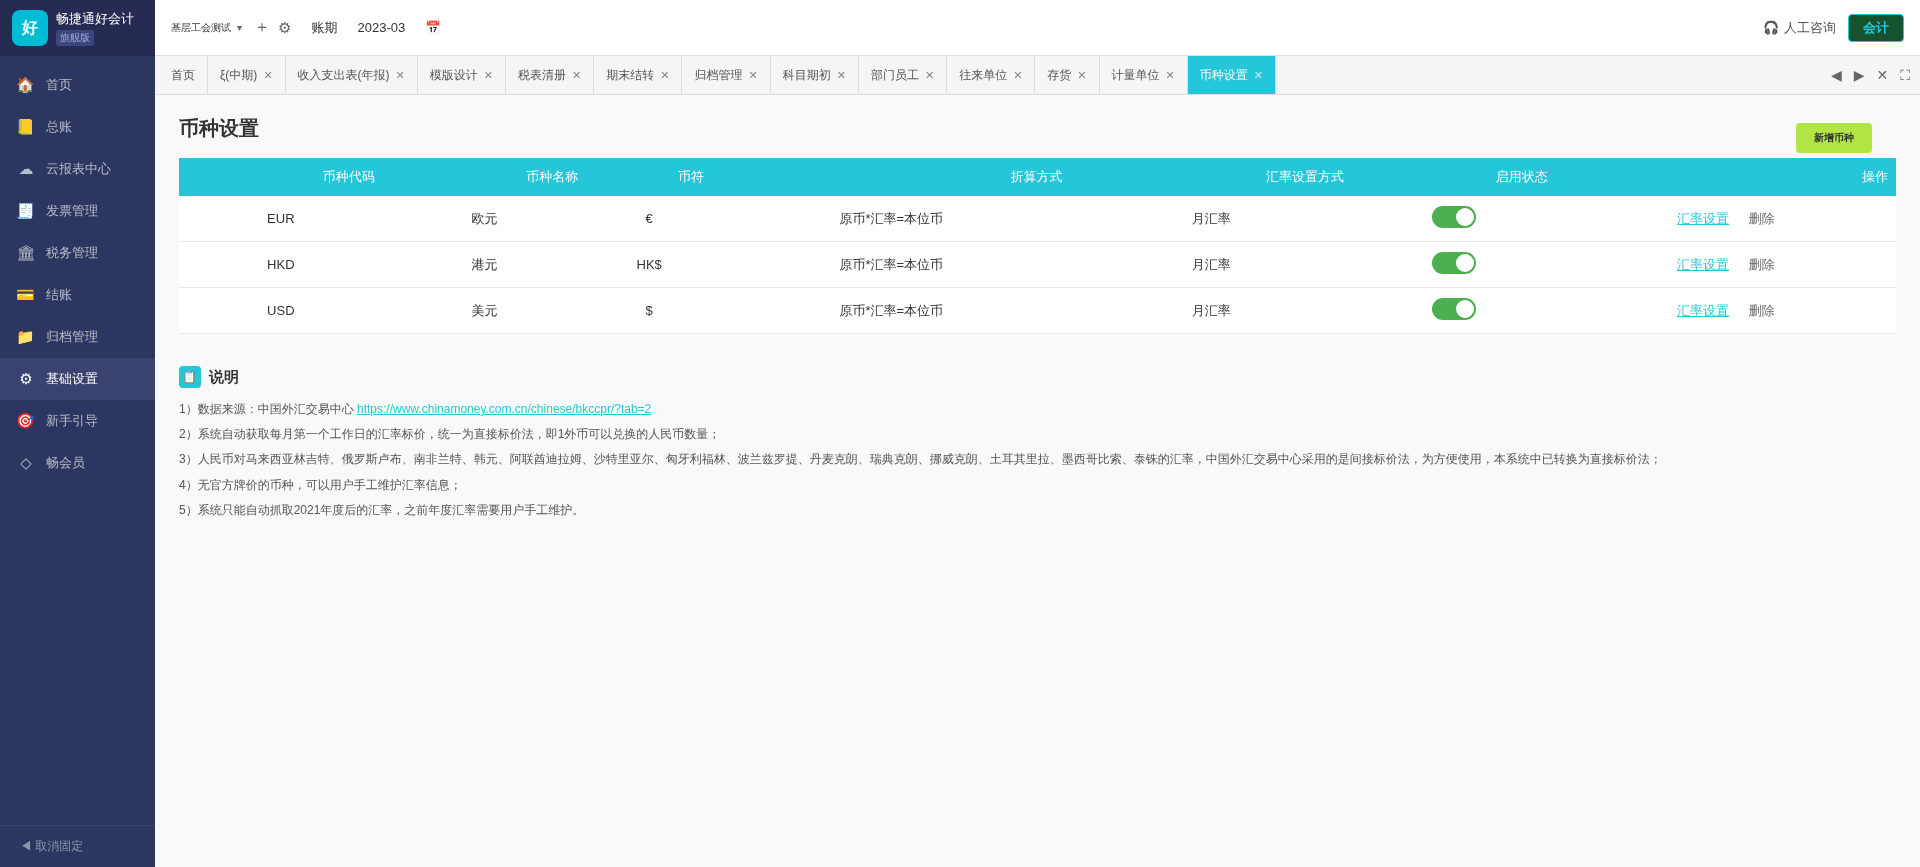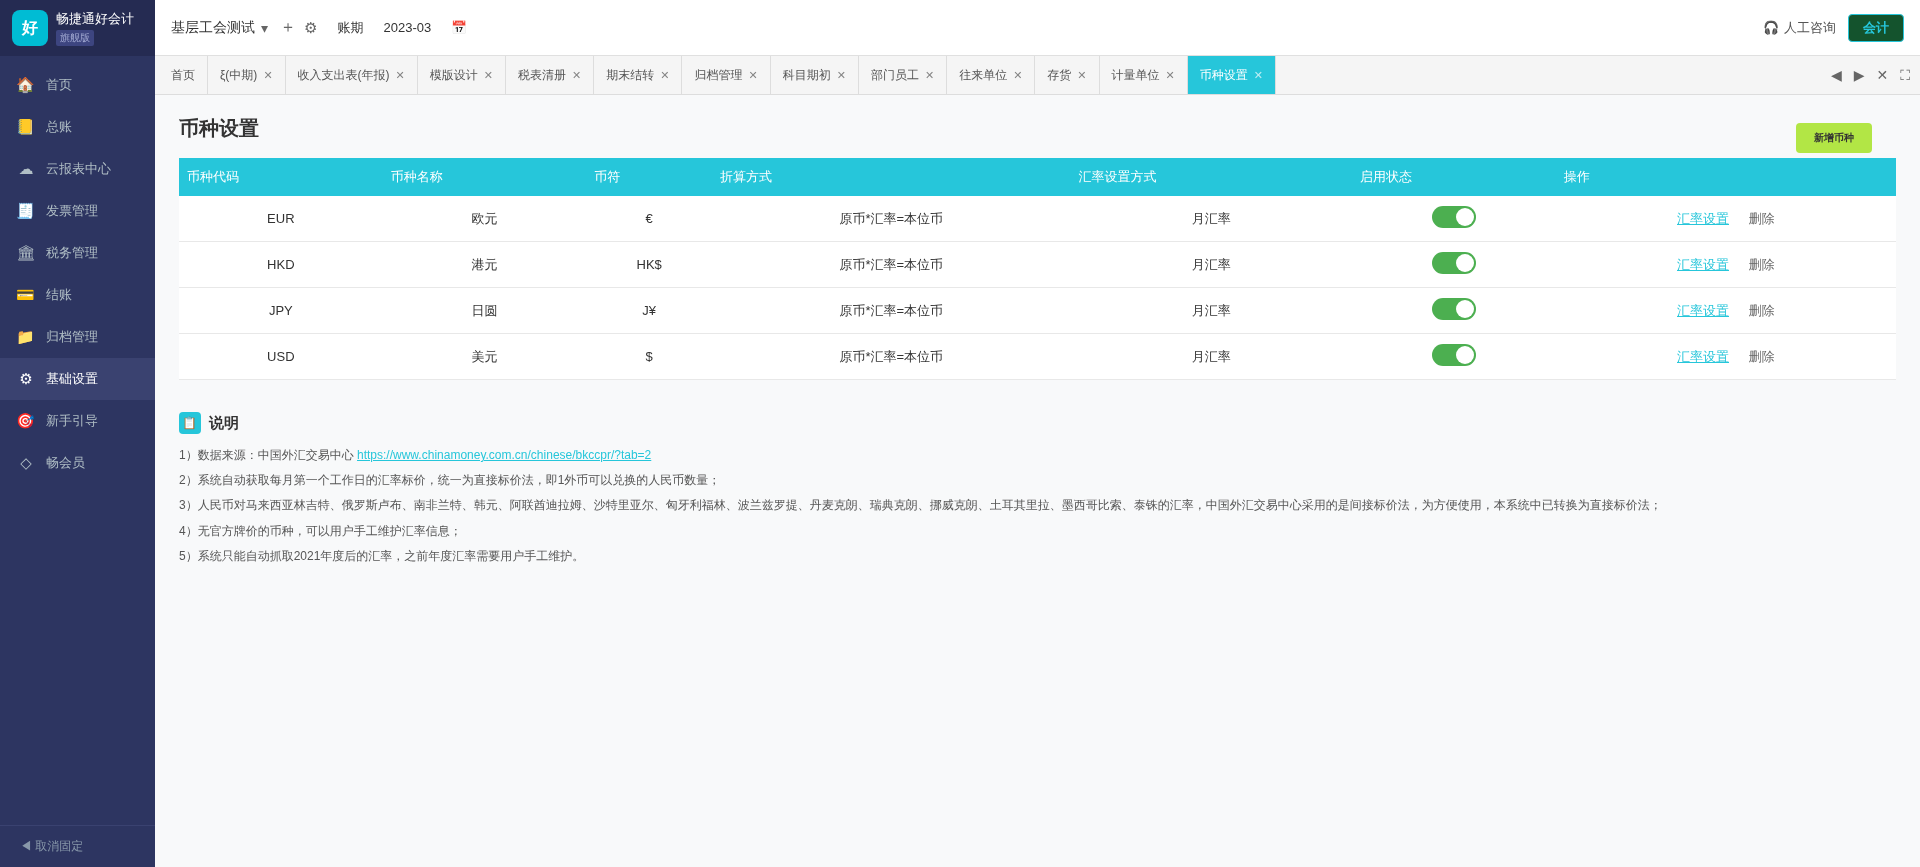--- a/index.html
+++ b/index.html
@@ -51,21 +51,21 @@
 
     
     .main { flex: 1; display: flex; flex-direction: column; overflow: hidden; }
 
     
     .topbar {
       background: white; height: 56px; display: flex; align-items: center;
       padding: 0 16px; border-bottom: 1px solid #e0e0e0; flex-shrink: 0;
     }
     .topbar-project {
-      display: flex; align-items: center; font-size: 14px; color: #333;
+      display: flex; align-items: center; font-size: 10px; color: #333;
       cursor: pointer;
     }
     .topbar-project .chevron { margin-left: 6px; color: #666; }
     .topbar-add { margin-left: 12px; color: #666; cursor: pointer; font-size: 16px; }
     .topbar-settings { margin-left: 8px; color: #666; cursor: pointer; font-size: 15px; }
     .topbar-period { margin-left: 20px; font-size: 13px; color: #333; display: flex; align-items: center; gap: 20px; }
     .topbar-right { margin-left: auto; display: flex; align-items: center; gap: 12px; }
     .topbar-help { display: flex; align-items: center; gap: 4px; font-size: 13px; color: #555; cursor: pointer; }
     .topbar-btn-kuaiji {
       background: #14532d; border: 1.5px solid #26c6da; color: #26c6da;
@@ -102,21 +102,21 @@
       background: #b2e645; border: none; color: #333; font-size: 10px;
       padding: 8px 18px; border-radius: 4px; cursor: pointer; font-weight: bold;
     }
     .content-wrapper { position: relative; }
 
     
     table { width: 100%; border-collapse: collapse; background: white; }
     thead tr { background: #26c6da; }
     thead th {
       color: white; font-size: 13px; font-weight: normal;
-      padding: 10px 8px; text-align: left;
+      padding: 10px 8px; text-align: right;
     }
     tbody tr { border-bottom: 1px solid #e8e8e8; }
     tbody td { padding: 10px 8px; text-align: center; font-size: 13px; color: #333; }
 
     .toggle {
       display: inline-flex; align-items: center; cursor: pointer;
       width: 44px; height: 22px; background: #4caf50; border-radius: 11px;
       position: relative;
     }
     .toggle-knob {
@@ -326,36 +326,20 @@
       <div class="toggle">
         <div class="toggle-knob"></div>
       </div>
     </td>
     <td>
       <button class="link-btn">汇率设置</button>
       <button class="del-btn">删除</button>
     </td>
   </tr>
             <tr>
-    <td>JPY</td>
-    <td>日圆</td>
-    <td>J¥</td>
-    <td>原币*汇率=本位币</td>
-    <td>月汇率</td>
-    <td>
-      <div class="toggle">
-        <div class="toggle-knob"></div>
-      </div>
-    </td>
-    <td>
-      <button class="link-btn">汇率设置</button>
-      <button class="del-btn">删除</button>
-    </td>
-  </tr>
-            <tr>
     <td>USD</td>
     <td>美元</td>
     <td>$</td>
     <td>原币*汇率=本位币</td>
     <td>月汇率</td>
     <td>
       <div class="toggle">
         <div class="toggle-knob"></div>
       </div>
     </td>

